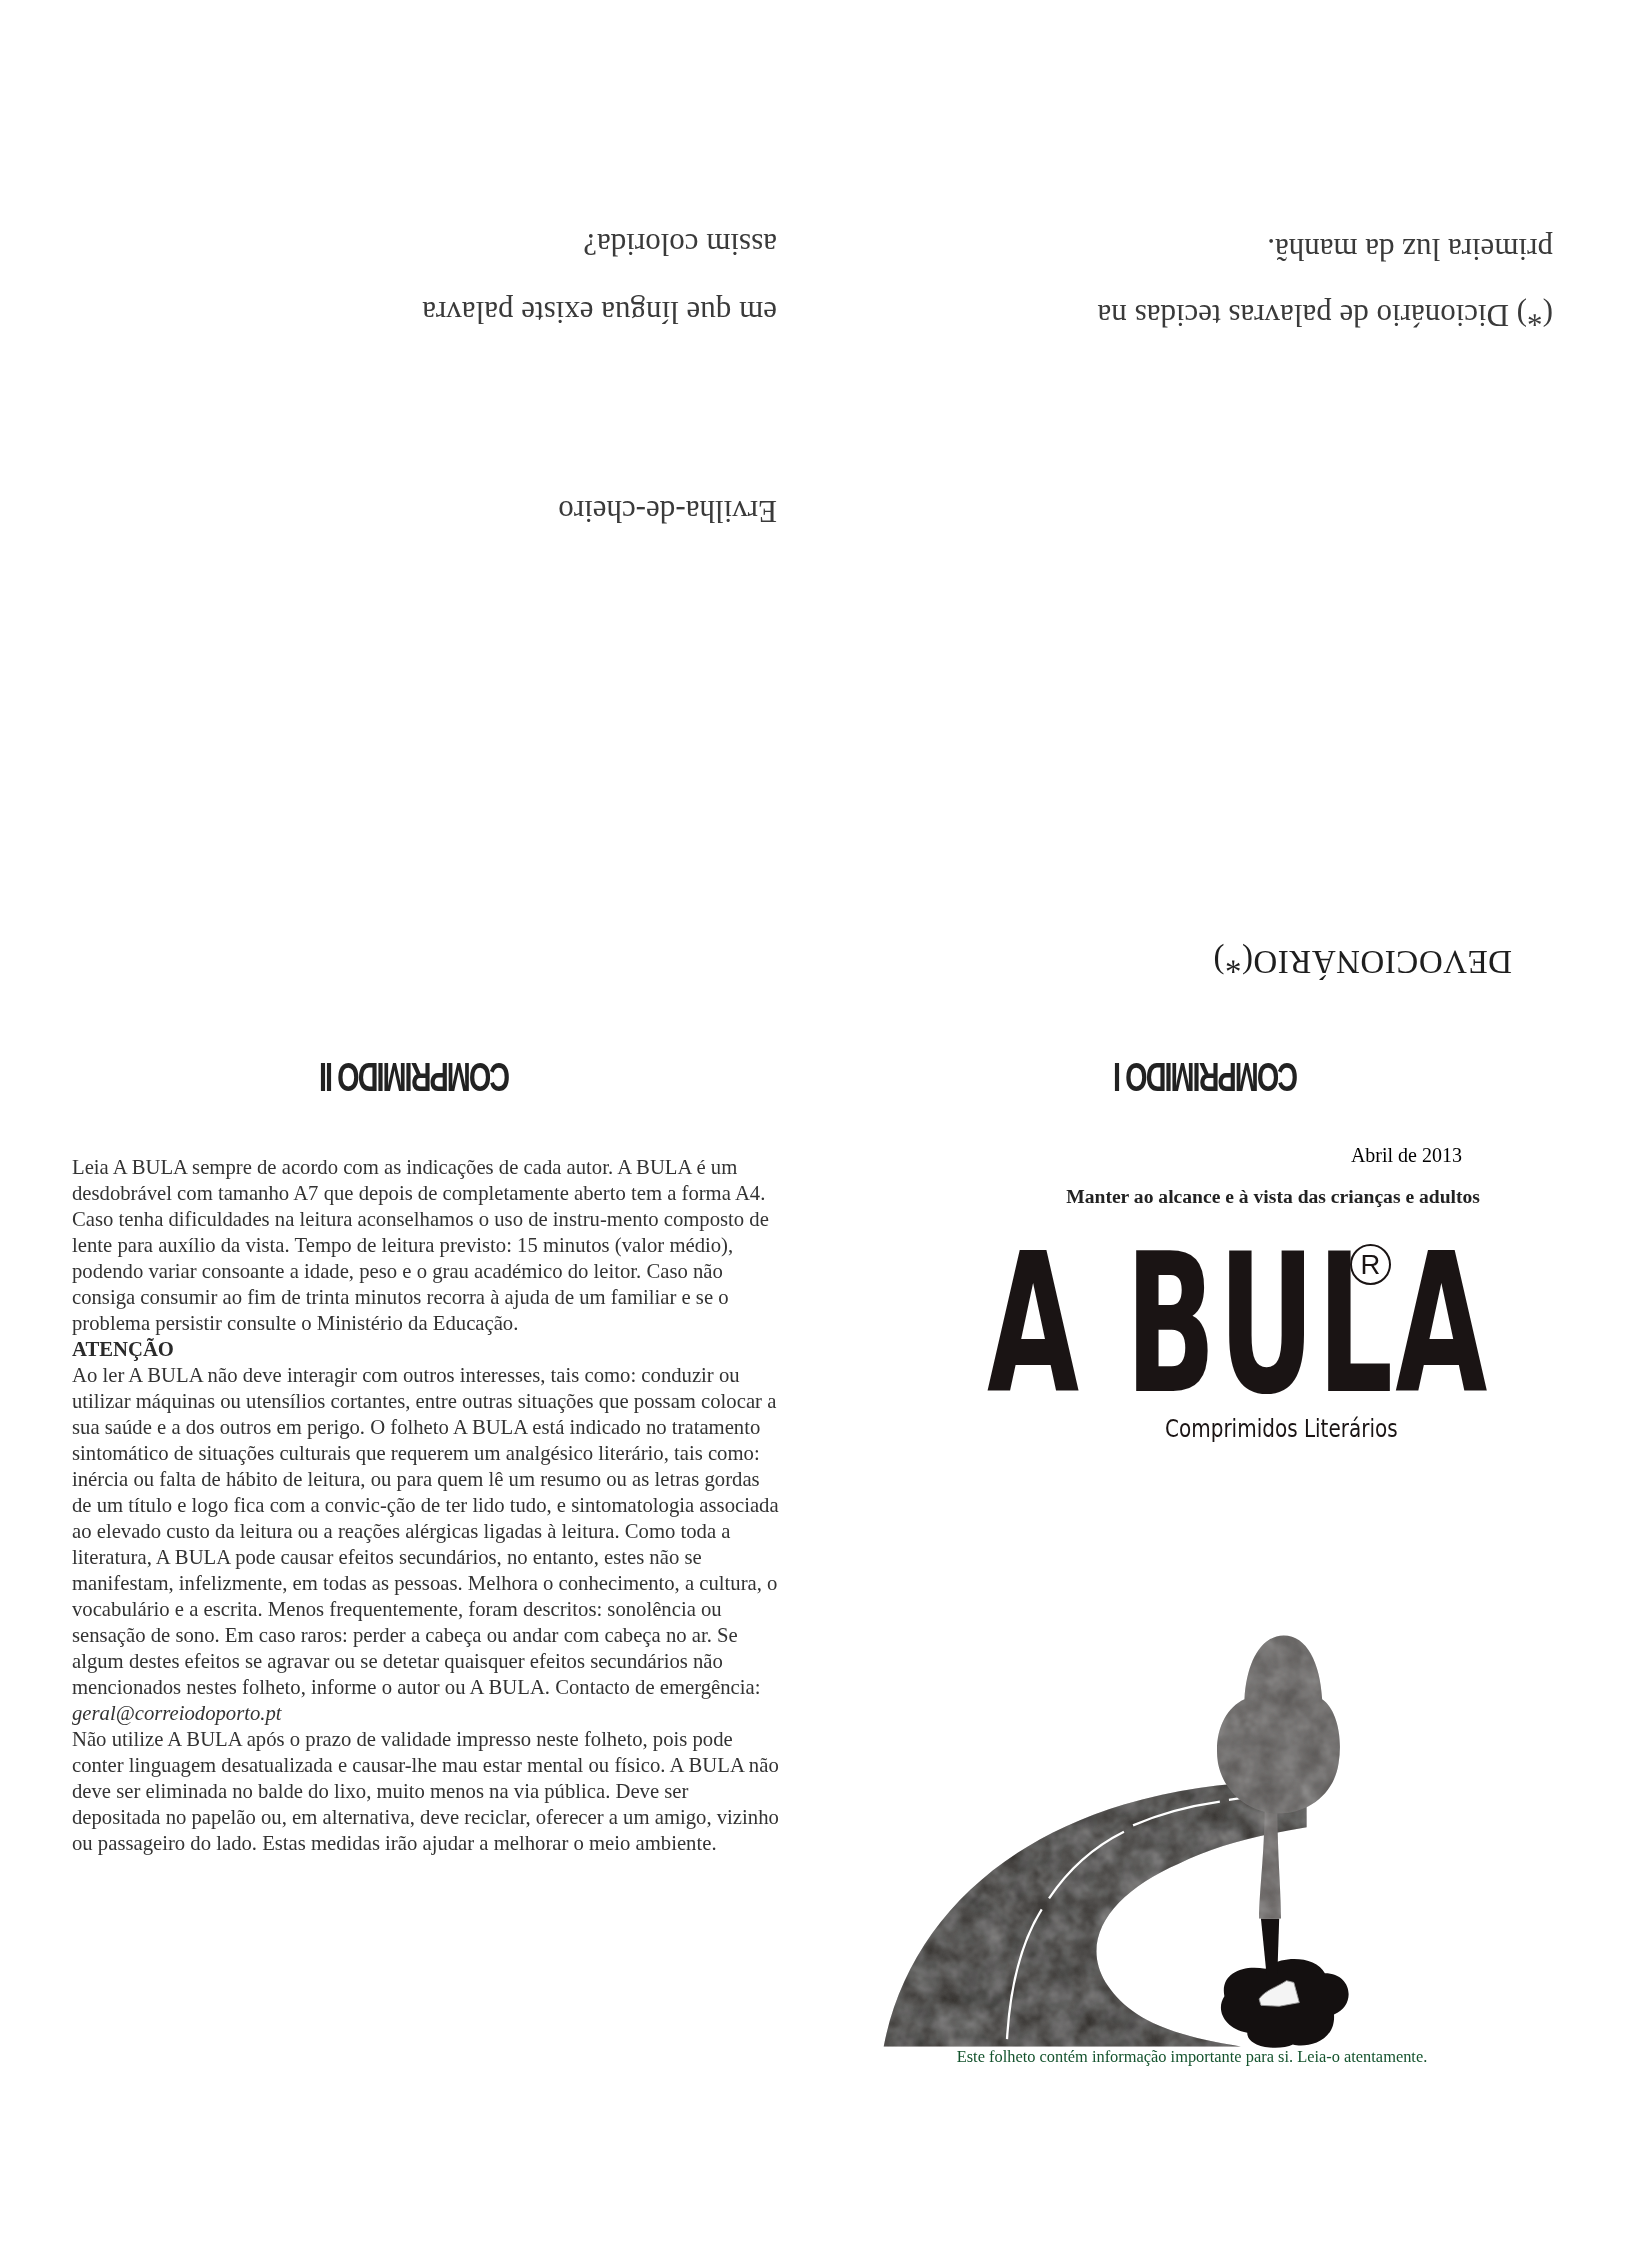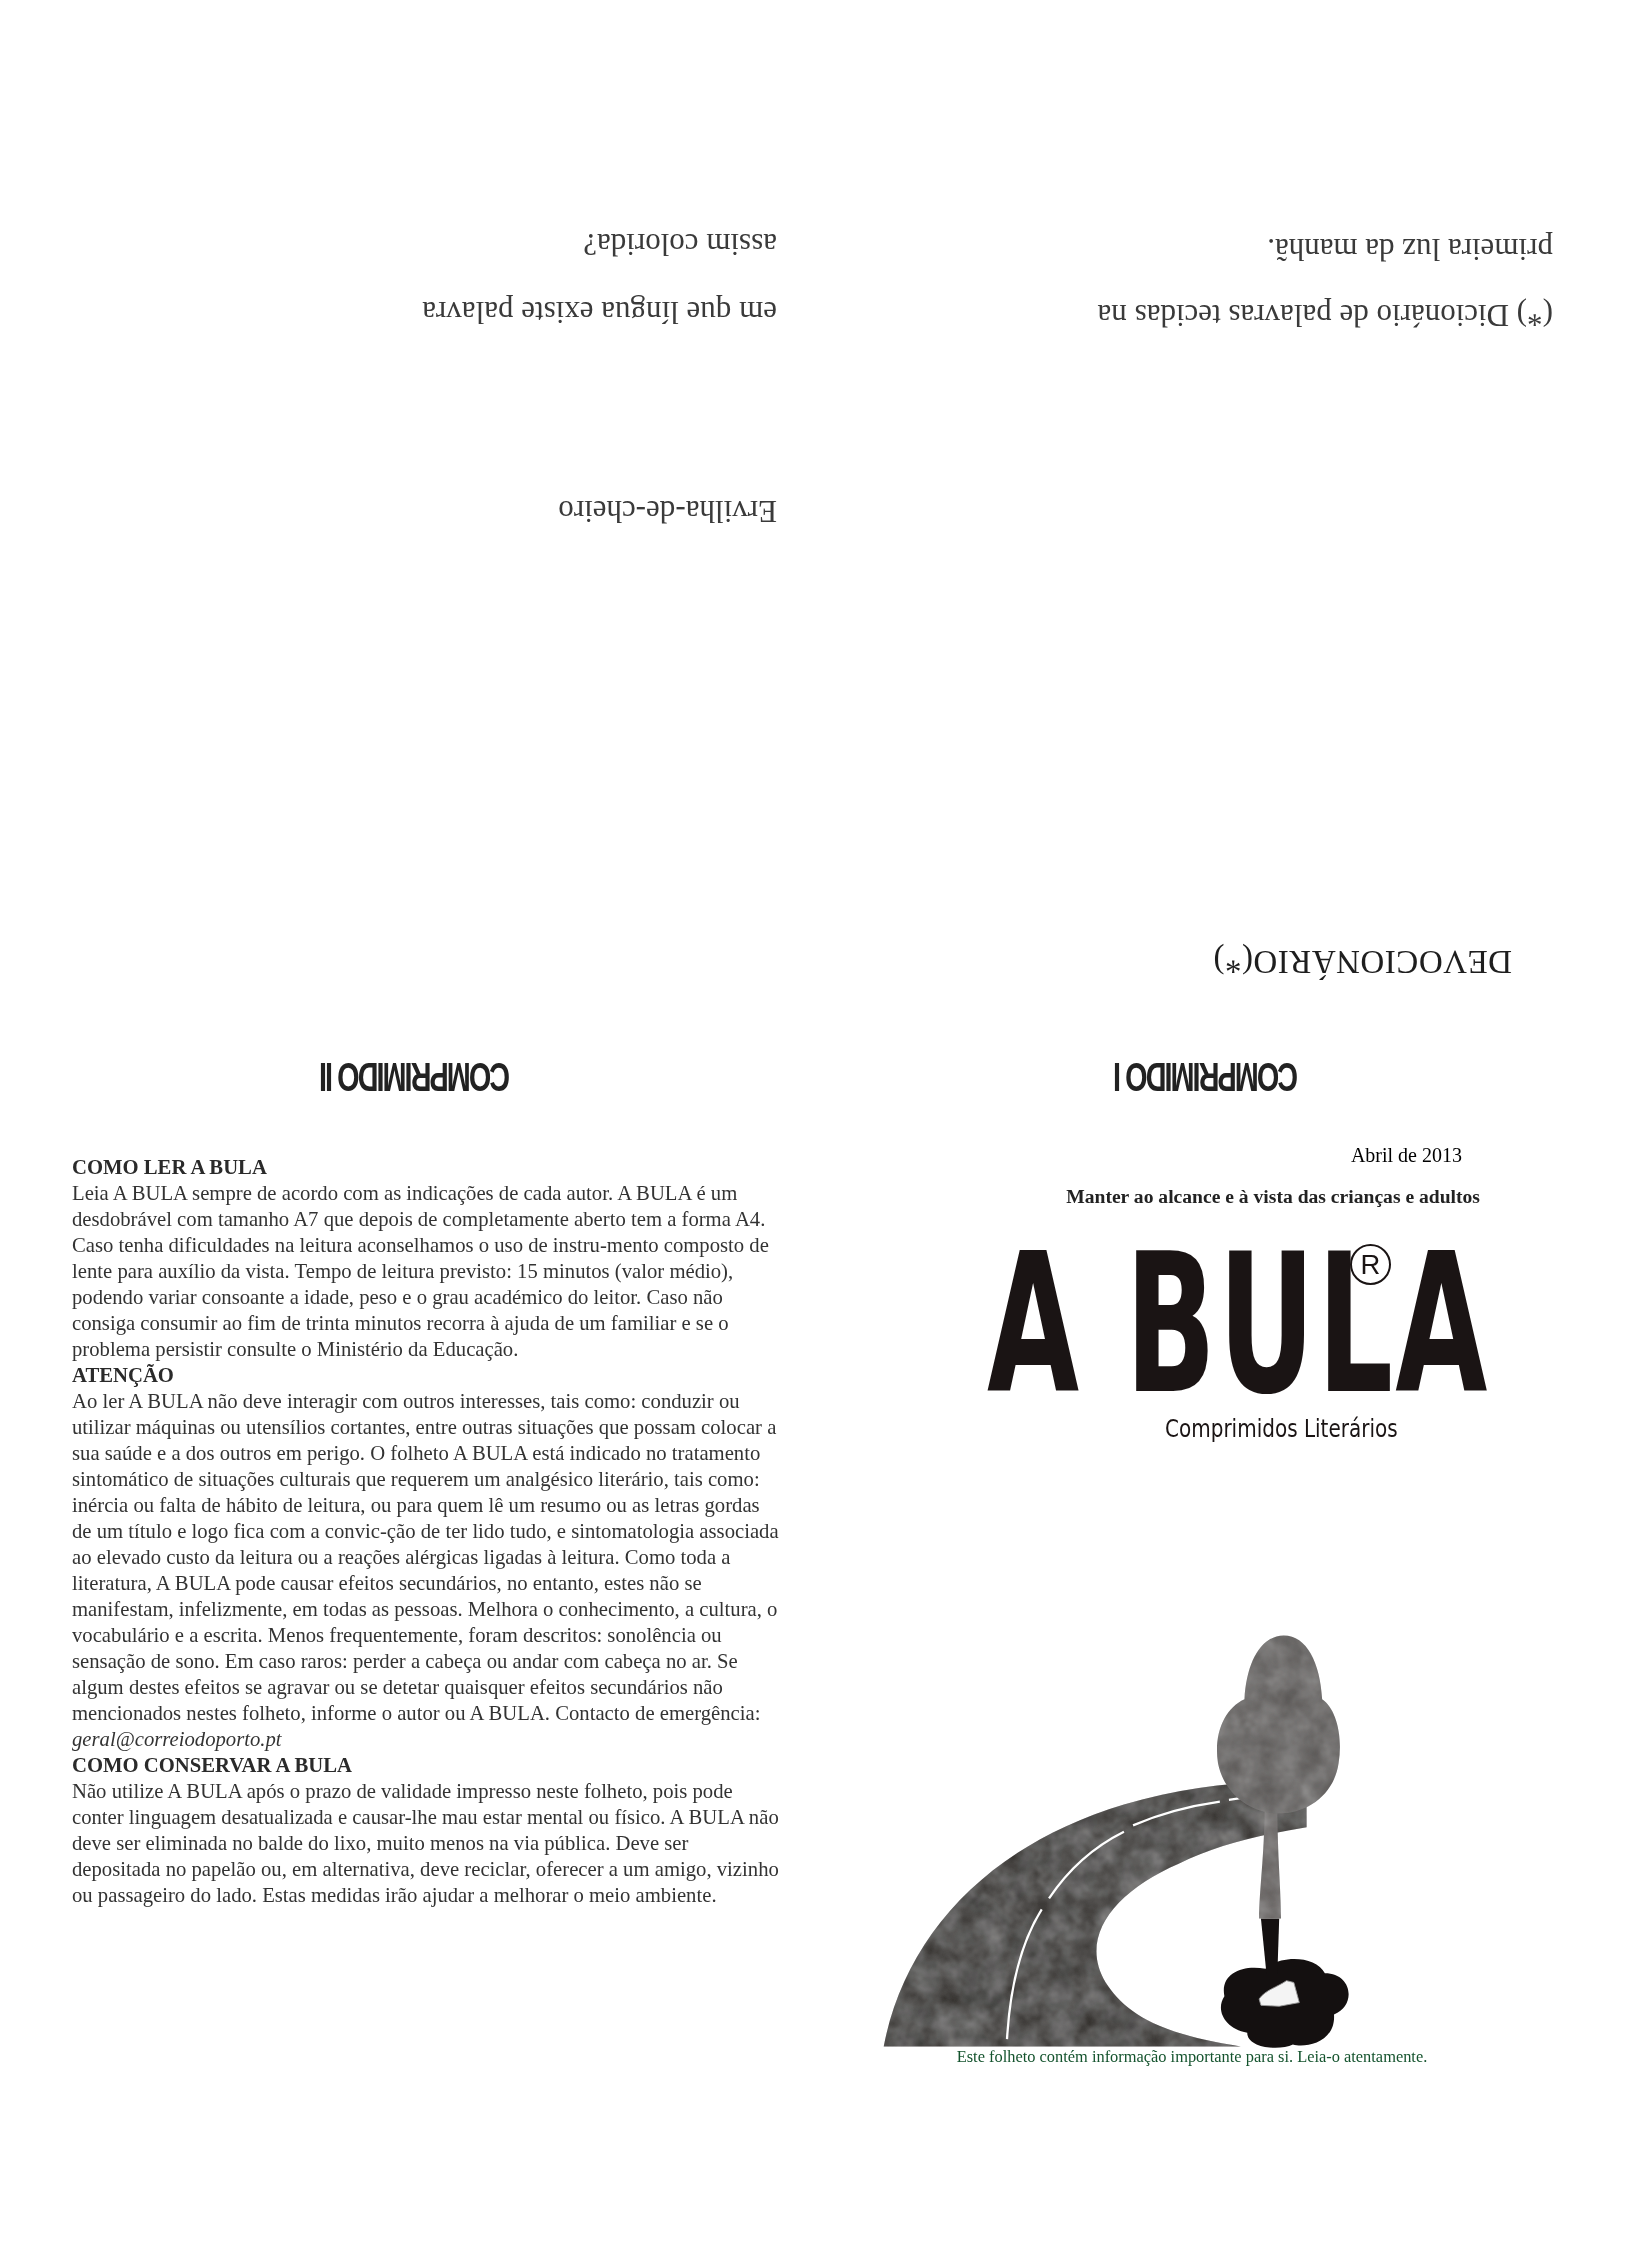--- a/index.html
+++ b/index.html
@@ -58,25 +58,23 @@
   <div class="poem" style="position:absolute; left:9.1px; top:0px;">(*) Dicionário de palavras tecidas na</div>
   <div class="poem" style="position:absolute; left:9.1px; top:66px;">primeira luz da manhã.</div>
 </div>
 
 <div class="abs flip devocionario" style="left:1213px; top:943px;">DEVOCIONÁRIO(*)</div>
 
 <div class="abs comprimido" style="left:228px; top:1054px; width:375px; text-align:center;">COMPRIMIDO II</div>
 <div class="abs comprimido" style="left:1019px; top:1054px; width:375px; text-align:center;">COMPRIMIDO I</div>
 
 <div class="abs leaflet">
-  <p class="h">COMO LER A BULA</p>
   <p>Leia A BULA sempre de acordo com as indicações de cada autor. A BULA é um desdobrável com tamanho A7 que depois de completamente aberto tem a forma A4. Caso tenha dificuldades na leitura aconselhamos o uso de instru-mento composto de lente para auxílio da vista. Tempo de leitura previsto: 15 minutos (valor médio), podendo variar consoante a idade, peso e o grau académico do leitor. Caso não consiga consumir ao fim de trinta minutos recorra à ajuda de um familiar e se o problema persistir consulte o Ministério da Educação.</p>
   <p class="h">ATENÇÃO</p>
   <p><span>Ao ler A BULA não deve interagir com outros interesses, tais como: conduzir ou utilizar máquinas ou utensílios cortantes, entre outras situações que possam colocar a sua saúde e a dos outros em perigo. O folheto A BULA está indicado no tratamento sintomático de situações culturais que requerem um analgésico literário, tais como: inércia ou falta de hábito de leitura, ou para quem lê um resumo ou as letras gordas de um título e logo fica com a convic-ção de ter lido tudo, e sintomatologia associada ao elevado custo da leitura ou a reações alérgicas ligadas à leitura. Como toda a literatura, A BULA pode causar efeitos secundários, no entanto, estes não se manifestam, infelizmente, em todas as pessoas. Melhora o conhecimento, a cultura, o vocabulário e a escrita. Menos frequentemente, foram descritos: sonolência ou sensação de sono. Em caso raros: perder a cabeça ou andar com cabeça no ar. Se algum destes efeitos se agravar ou se detetar quaisquer efeitos secundários não mencionados nestes folheto, informe o autor ou A BULA. Contacto de emergência: </span><span class="email">geral@correiodoporto.pt</span></p>
-  <p class="h">COMO CONSERVAR A BULA</p>
   <p>Não utilize A BULA após o prazo de validade impresso neste folheto, pois pode conter linguagem desatualizada e causar-lhe mau estar mental ou físico. A BULA não deve ser eliminada no balde do lixo, muito menos na via pública. Deve ser depositada no papelão ou, em alternativa, deve reciclar, oferecer a um amigo, vizinho ou passageiro do lado. Estas medidas irão ajudar a melhorar o meio ambiente.</p>
 </div>
 
 <div class="abs date">Abril de 2013</div>
 <div class="abs keep">Manter ao alcance e à vista das crianças e adultos</div>
 <div class="abs logo">A BULA</div>
 <div class="abs reg">R</div>
 <div class="abs subtitle">Comprimidos Literários</div>
 
 <svg class="abs" style="left:859px; top:1608px;" width="676" height="443" viewBox="940 1760 740 485">

